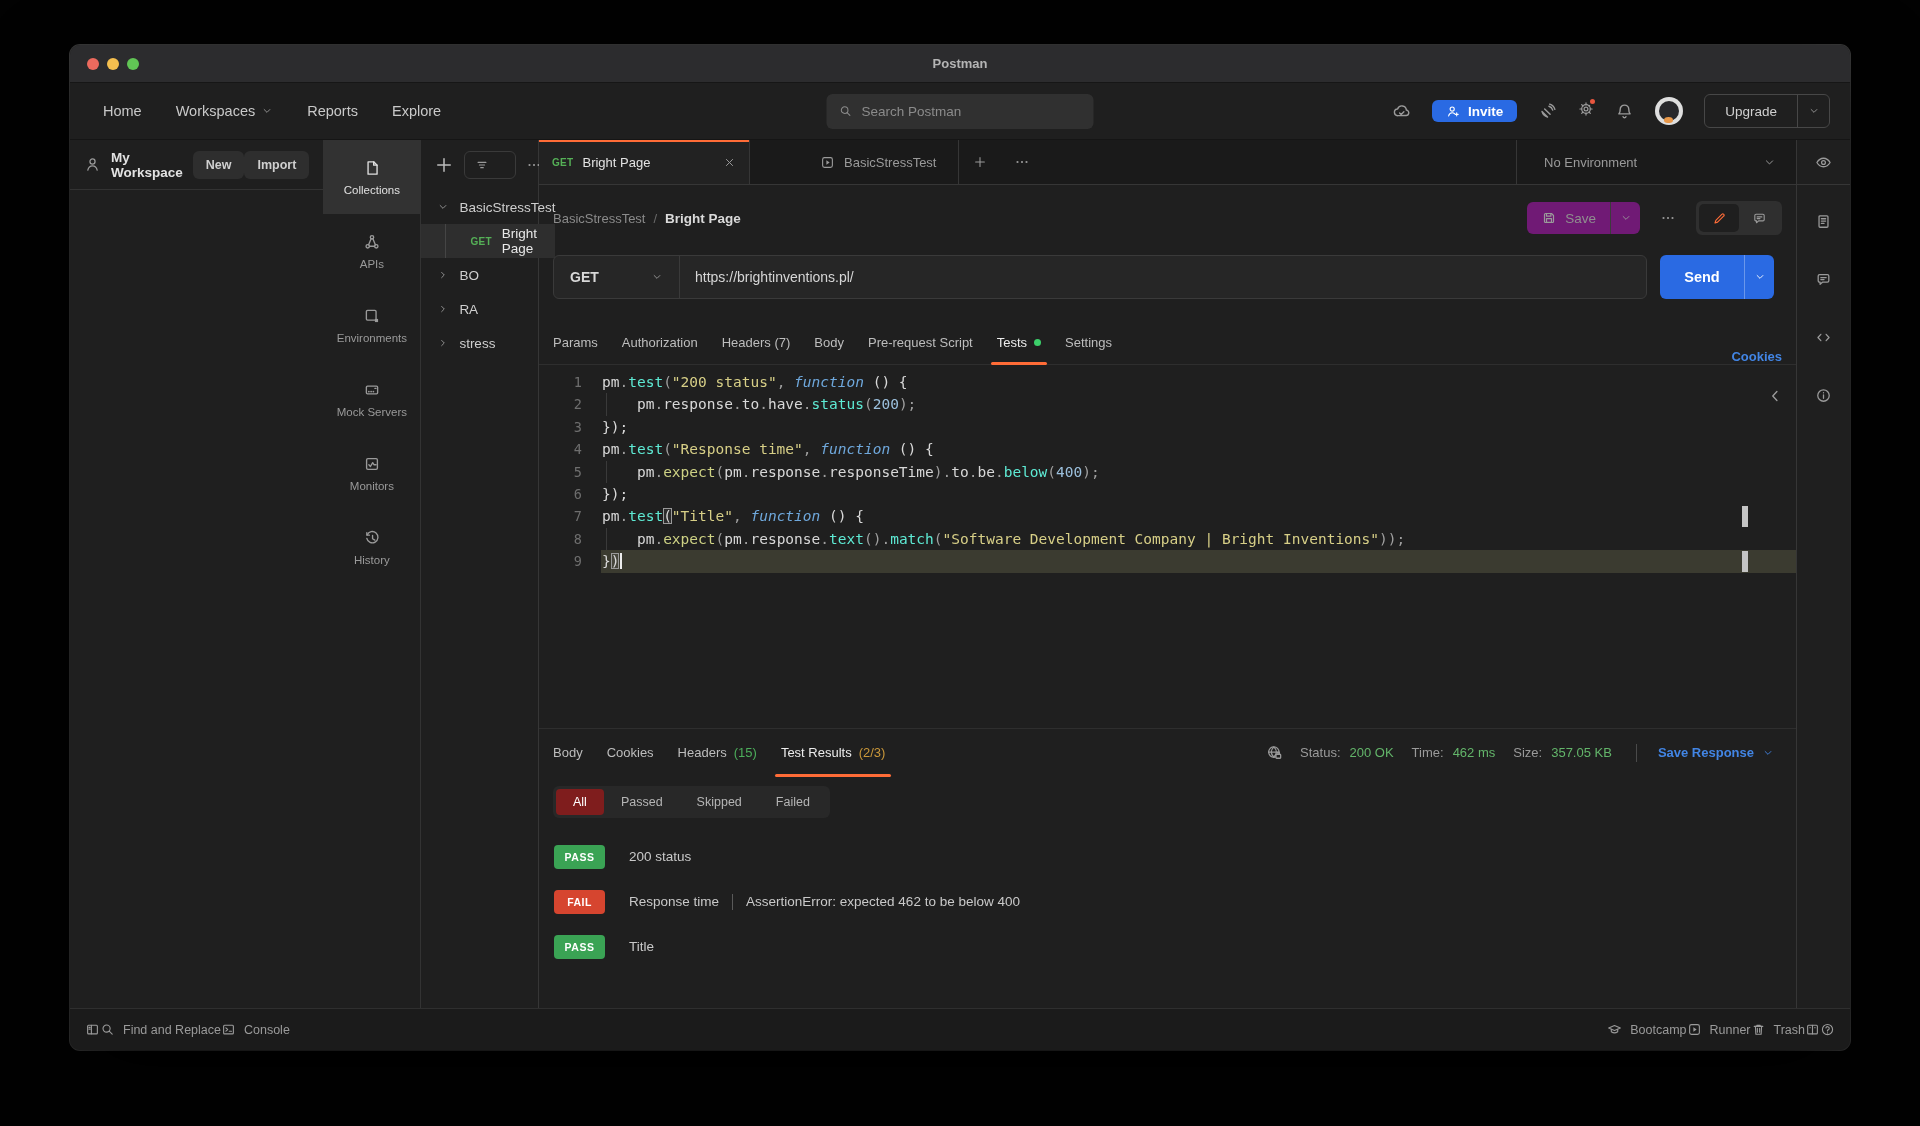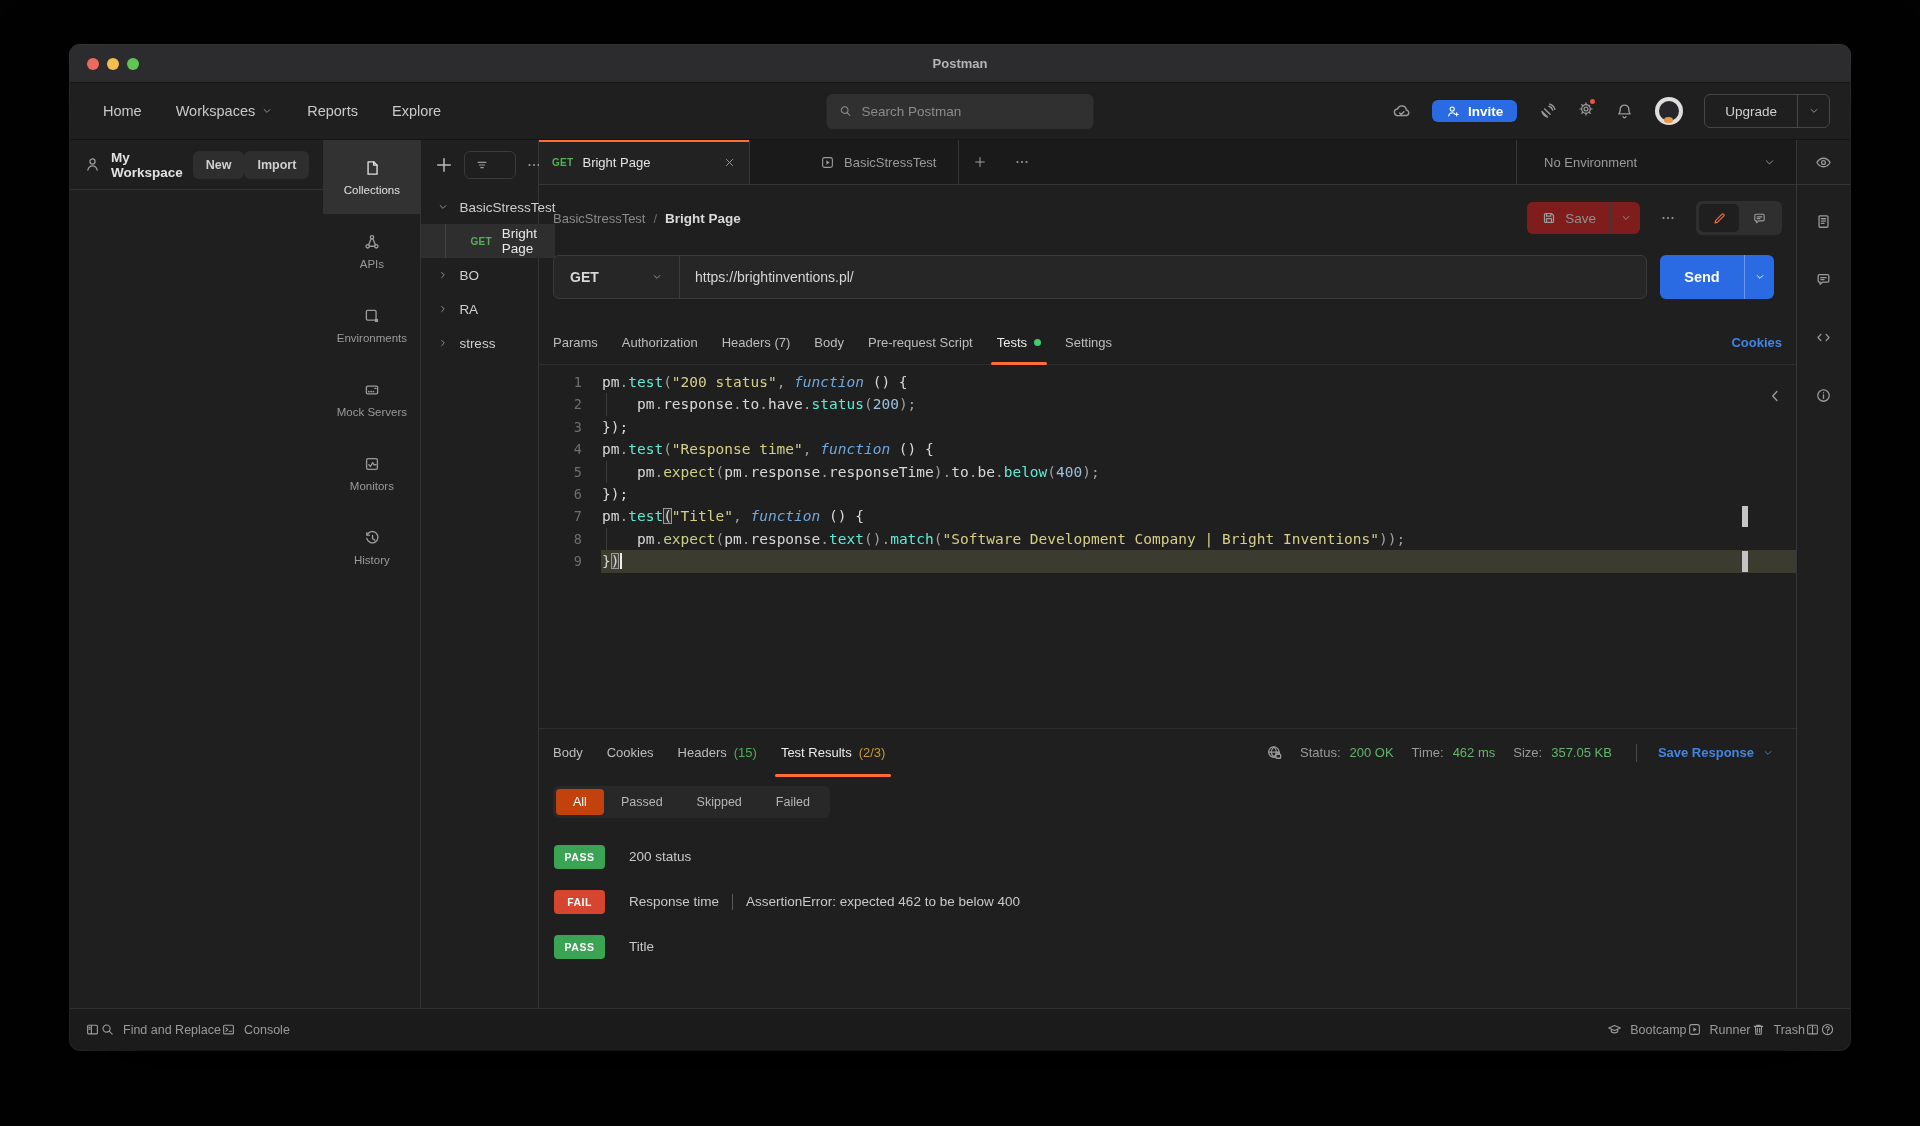--- a/index.html
+++ b/index.html
@@ -111,21 +111,21 @@
   .tab-plus .ic{width:14px;height:14px}.tab-more .ic{width:16px;height:16px}
   .env-select{margin-left:auto;width:280px;border-left:1px solid var(--bd);display:flex;
     align-items:center;padding:0 20px 0 27px;color:#9a9a9a;font-size:13px}
   .env-select .ic{margin-left:auto;width:13px;height:13px}
 
   .reqheader{height:66px;display:flex;align-items:center;padding:0 14px;flex:none}
   .crumb-col{font-size:13px;color:#8a8a8a}
   .crumb-sep{margin:0 8px;color:#6a6a6a;font-size:13px}
   .crumb-req{font-size:13.5px;font-weight:bold;color:#dadada}
   .req-actions{margin-left:auto;display:flex;align-items:center;gap:20px}
-  .save-group{display:flex;align-items:center;height:32px;background:#7f1d1d;border-radius:6px;
+  .save-group{display:flex;align-items:center;height:32px;background:#701a75;border-radius:6px;
     color:#8f8f8f;font-size:13.5px}
   .save-main{display:flex;align-items:center;gap:8px;padding:0 14px}
   .save-chev{width:30px;height:100%;display:flex;align-items:center;justify-content:center;
     border-left:1px solid #3c3c3c}
   .save-chev .ic{width:12px;height:12px}
   .hdr-more{color:#9a9a9a}
   .toggle-group{display:flex;height:34px;background:#2f2f2f;border-radius:6px;padding:3px}
   .toggle-seg{width:40px;border-radius:5px;display:flex;align-items:center;justify-content:center}
   .toggle-seg.active{background:#1f1f1f}
   .toggle-seg .ic{width:15px;height:15px}
@@ -141,21 +141,21 @@
   .url-input{flex:1;background:transparent;border:none;outline:none;color:#d6d6d6;
     font-size:14px;padding:0 15px;font-family:"Liberation Sans",sans-serif}
   .send-btn{width:114px;height:44px;margin-left:13px;background:var(--blue);border-radius:6px;
     display:flex;align-items:stretch;color:#fff;flex:none}
   .send-main{flex:1;display:flex;align-items:center;justify-content:center;
     font-size:14.5px;font-weight:bold}
   .send-chev{width:30px;display:flex;align-items:center;justify-content:center;
     border-left:1px solid rgba(255,255,255,.3)}
   .send-chev .ic{width:12px;height:12px;color:#fff}
 
-  .reqtabs{height:45px;border-bottom:1px solid var(--bd2);display:flex;align-items:center;
+  .reqtabs{height:45px;border-bottom:1px solid var(--bd2);display:flex;align-items:flex-end;
     padding:0 14px;flex:none}
   .rtab{position:relative;height:100%;display:flex;align-items:center;gap:7px;
     padding:0 12px;font-size:13px;color:#bdbdbd}
   .rtab:first-child{padding-left:0}
   .rtab.active{color:#ececec}
   .rtab.active::after{content:"";position:absolute;left:6px;right:6px;bottom:-1px;height:3px;
     background:var(--accent);border-radius:2px}
   .rtab:first-child.active::after{left:0}
   .rtab .dot{width:7px;height:7px;border-radius:50%;background:var(--dot)}
   .cnt{font-size:13px}.cnt.green{color:#4cae5b}.cnt.amber{color:var(--amber)}
@@ -184,21 +184,21 @@
   .resp-right{margin-left:auto;display:flex;align-items:center;gap:9px;font-size:13px}
   .resp-right .lab{color:#9a9a9a}
   .resp-right .val{color:var(--val);margin-right:9px}
   .resp-right .ic{width:17px;height:17px;margin-right:8px}
   .resp-div{width:1px;height:18px;background:#4a4a4a;margin:0 12px 0 6px}
   .save-resp{display:flex;align-items:center;gap:8px;color:var(--link);font-size:13px;font-weight:bold}
   .save-resp .ic{width:12px;height:12px;color:var(--link)}
   .filters{margin:10px 14px 0;display:flex}
   .filter-wrap{display:inline-flex;background:#282828;border-radius:6px;padding:3px}
   .seg{padding:6px 17px;font-size:12.5px;color:#b5b5b5;border-radius:4px}
-  .seg.active{background:#c2410c;color:#fff}
+  .seg.active{background:#7f1d1d;color:#fff}
   .results{margin-top:16px;padding:0 15px}
   .result-row{display:flex;align-items:center;height:45px}
   .badge{width:51px;height:24px;border-radius:4px;display:flex;align-items:center;
     justify-content:center;font-size:10.5px;font-weight:bold;letter-spacing:.5px;color:#fff}
   .badge.pass{background:var(--pass)}.badge.fail{background:var(--fail)}
   .rname{margin-left:24px;font-size:13.5px;color:#c9c9c9}
   .rdiv{width:1px;height:16px;background:#5a5a5a;margin:0 13px}
   .rerr{font-size:13.5px;color:#c9c9c9}
 
   

